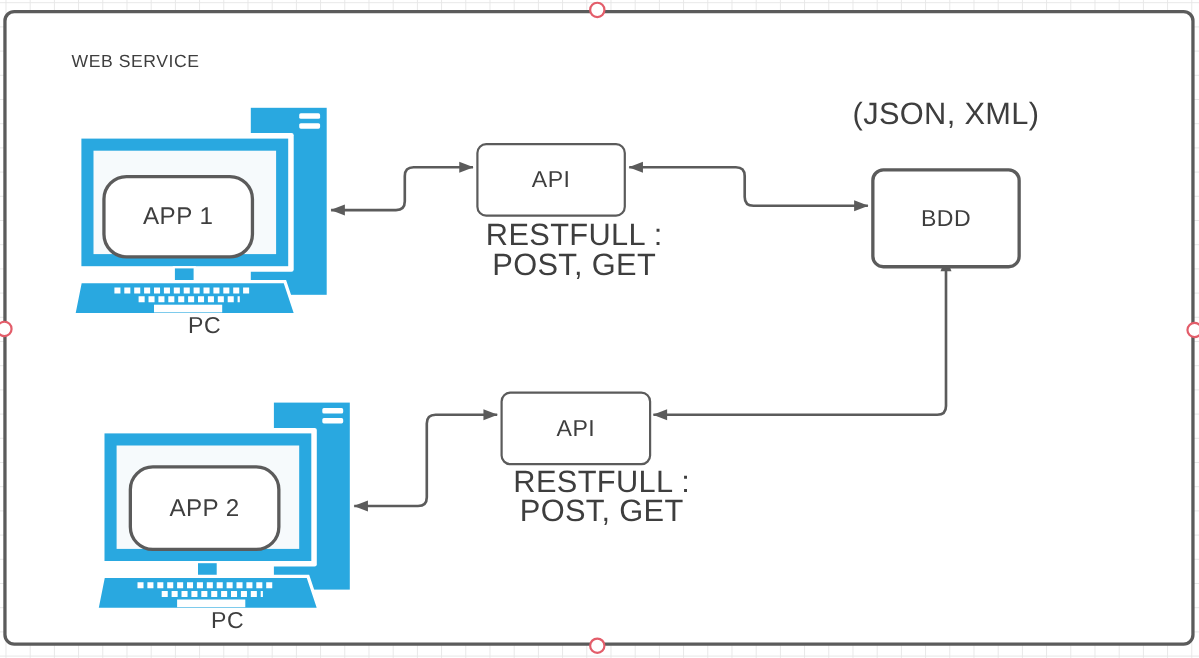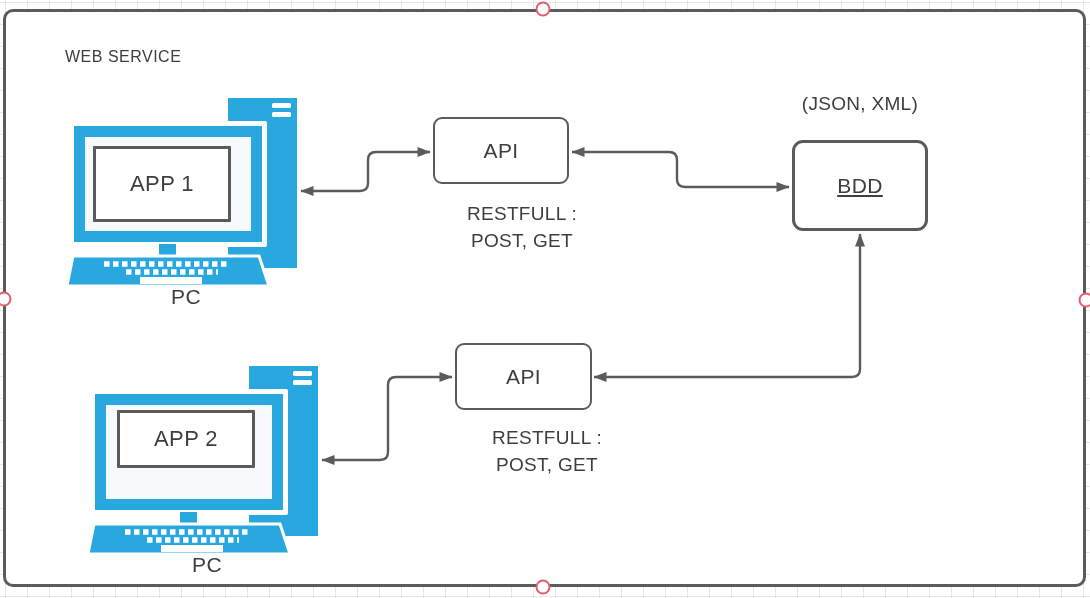--- a/index.html
+++ b/index.html
@@ -34,27 +34,28 @@
     font-size:16px;letter-spacing:.5px;color:var(--text);
     z-index:4;white-space:nowrap;
   }
   svg.layer{position:absolute;left:0;top:0;z-index:2;}
   .node{
     position:absolute;box-sizing:border-box;background:#fff;
     border:2.5px solid var(--stroke);
     display:flex;align-items:center;justify-content:center;
     font-size:21px;letter-spacing:.4px;color:var(--text);
     z-index:3;
+    margin-top:13px;
   }
   .api{border-radius:9px;}
   .bdd{border-radius:11px;border-width:3px;}
-  .appbox{border-radius:1px;border-width:3px;font-size:22px;}
+  .appbox{border-radius:22px;border-width:3px;font-size:22px;}
   .caption{
     position:absolute;width:200px;text-align:center;
-    font-size:19px;line-height:27px;letter-spacing:.3px;color:var(--text);
+    font-size:28px;line-height:27px;letter-spacing:.3px;color:var(--text);
     z-index:3;white-space:nowrap;
   }
   .pc-label{
     position:absolute;width:80px;text-align:center;
     font-size:21px;letter-spacing:.5px;color:var(--text);z-index:3;
   }
   .conn-point{
     position:absolute;width:15px;height:15px;box-sizing:border-box;
     border:2.5px solid var(--connection_point);border-radius:50%;
     background:#fff;transform:translate(-50%,-50%);z-index:6;
@@ -103,21 +104,21 @@
 
   <path class="edge" d="M301,191 H360 Q368,191 368,183 V160 Q368,152 376,152 H430" marker-start="url(#arrowhead)" marker-end="url(#arrowhead)"></path>
   <path class="edge" d="M572,152 H669 Q677,152 677,160 V179 Q677,187 685,187 H789" marker-start="url(#arrowhead)" marker-end="url(#arrowhead)"></path>
   <path class="edge" d="M322,460 H380 Q388,460 388,452 V385 Q388,377 396,377 H452" marker-start="url(#arrowhead)" marker-end="url(#arrowhead)"></path>
   <path class="edge" d="M594,377 H852 Q860,377 860,369 V234" marker-start="url(#arrowhead)" marker-end="url(#arrowhead)"></path>
 </svg>
 
 <div class="node appbox" style="left:93px;top:146px;width:138px;height:76px;">
   <span>APP 1</span>
 </div>
-<div class="node appbox" style="left:117px;top:410px;width:138px;height:58px;">
+<div class="node appbox" style="left:117px;top:410px;width:138px;height:78px;">
   <span>APP 2</span>
 </div>
 
 <div class="pc-label" style="left:146px;top:285px;">PC</div>
 <div class="pc-label" style="left:167px;top:553px;">PC</div>
 
 <div class="node api" style="left:433px;top:117px;width:136px;height:67px;">
   <span>API</span>
 </div>
 <div class="caption" style="left:422px;top:200px;">
@@ -127,20 +128,20 @@
 
 <div class="node api" style="left:455px;top:343px;width:137px;height:67px;">
   <span>API</span>
 </div>
 <div class="caption" style="left:447px;top:424px;">
   <div>RESTFULL :</div>
   <div>POST, GET</div>
 </div>
 
 <div class="caption" style="left:760px;top:90px;">(JSON, XML)</div>
-<div class="node bdd" style="left:792px;top:140px;width:136px;height:91px;text-decoration:underline;">
+<div class="node bdd" style="left:792px;top:140px;width:136px;height:91px;">
   <span>BDD</span>
 </div>
 
 <div class="conn-point" style="left:543px;top:9px;"></div>
 <div class="conn-point" style="left:4px;top:299px;"></div>
 <div class="conn-point" style="left:1086px;top:300px;"></div>
 <div class="conn-point" style="left:543px;top:587px;"></div>
 
 </body></html>

